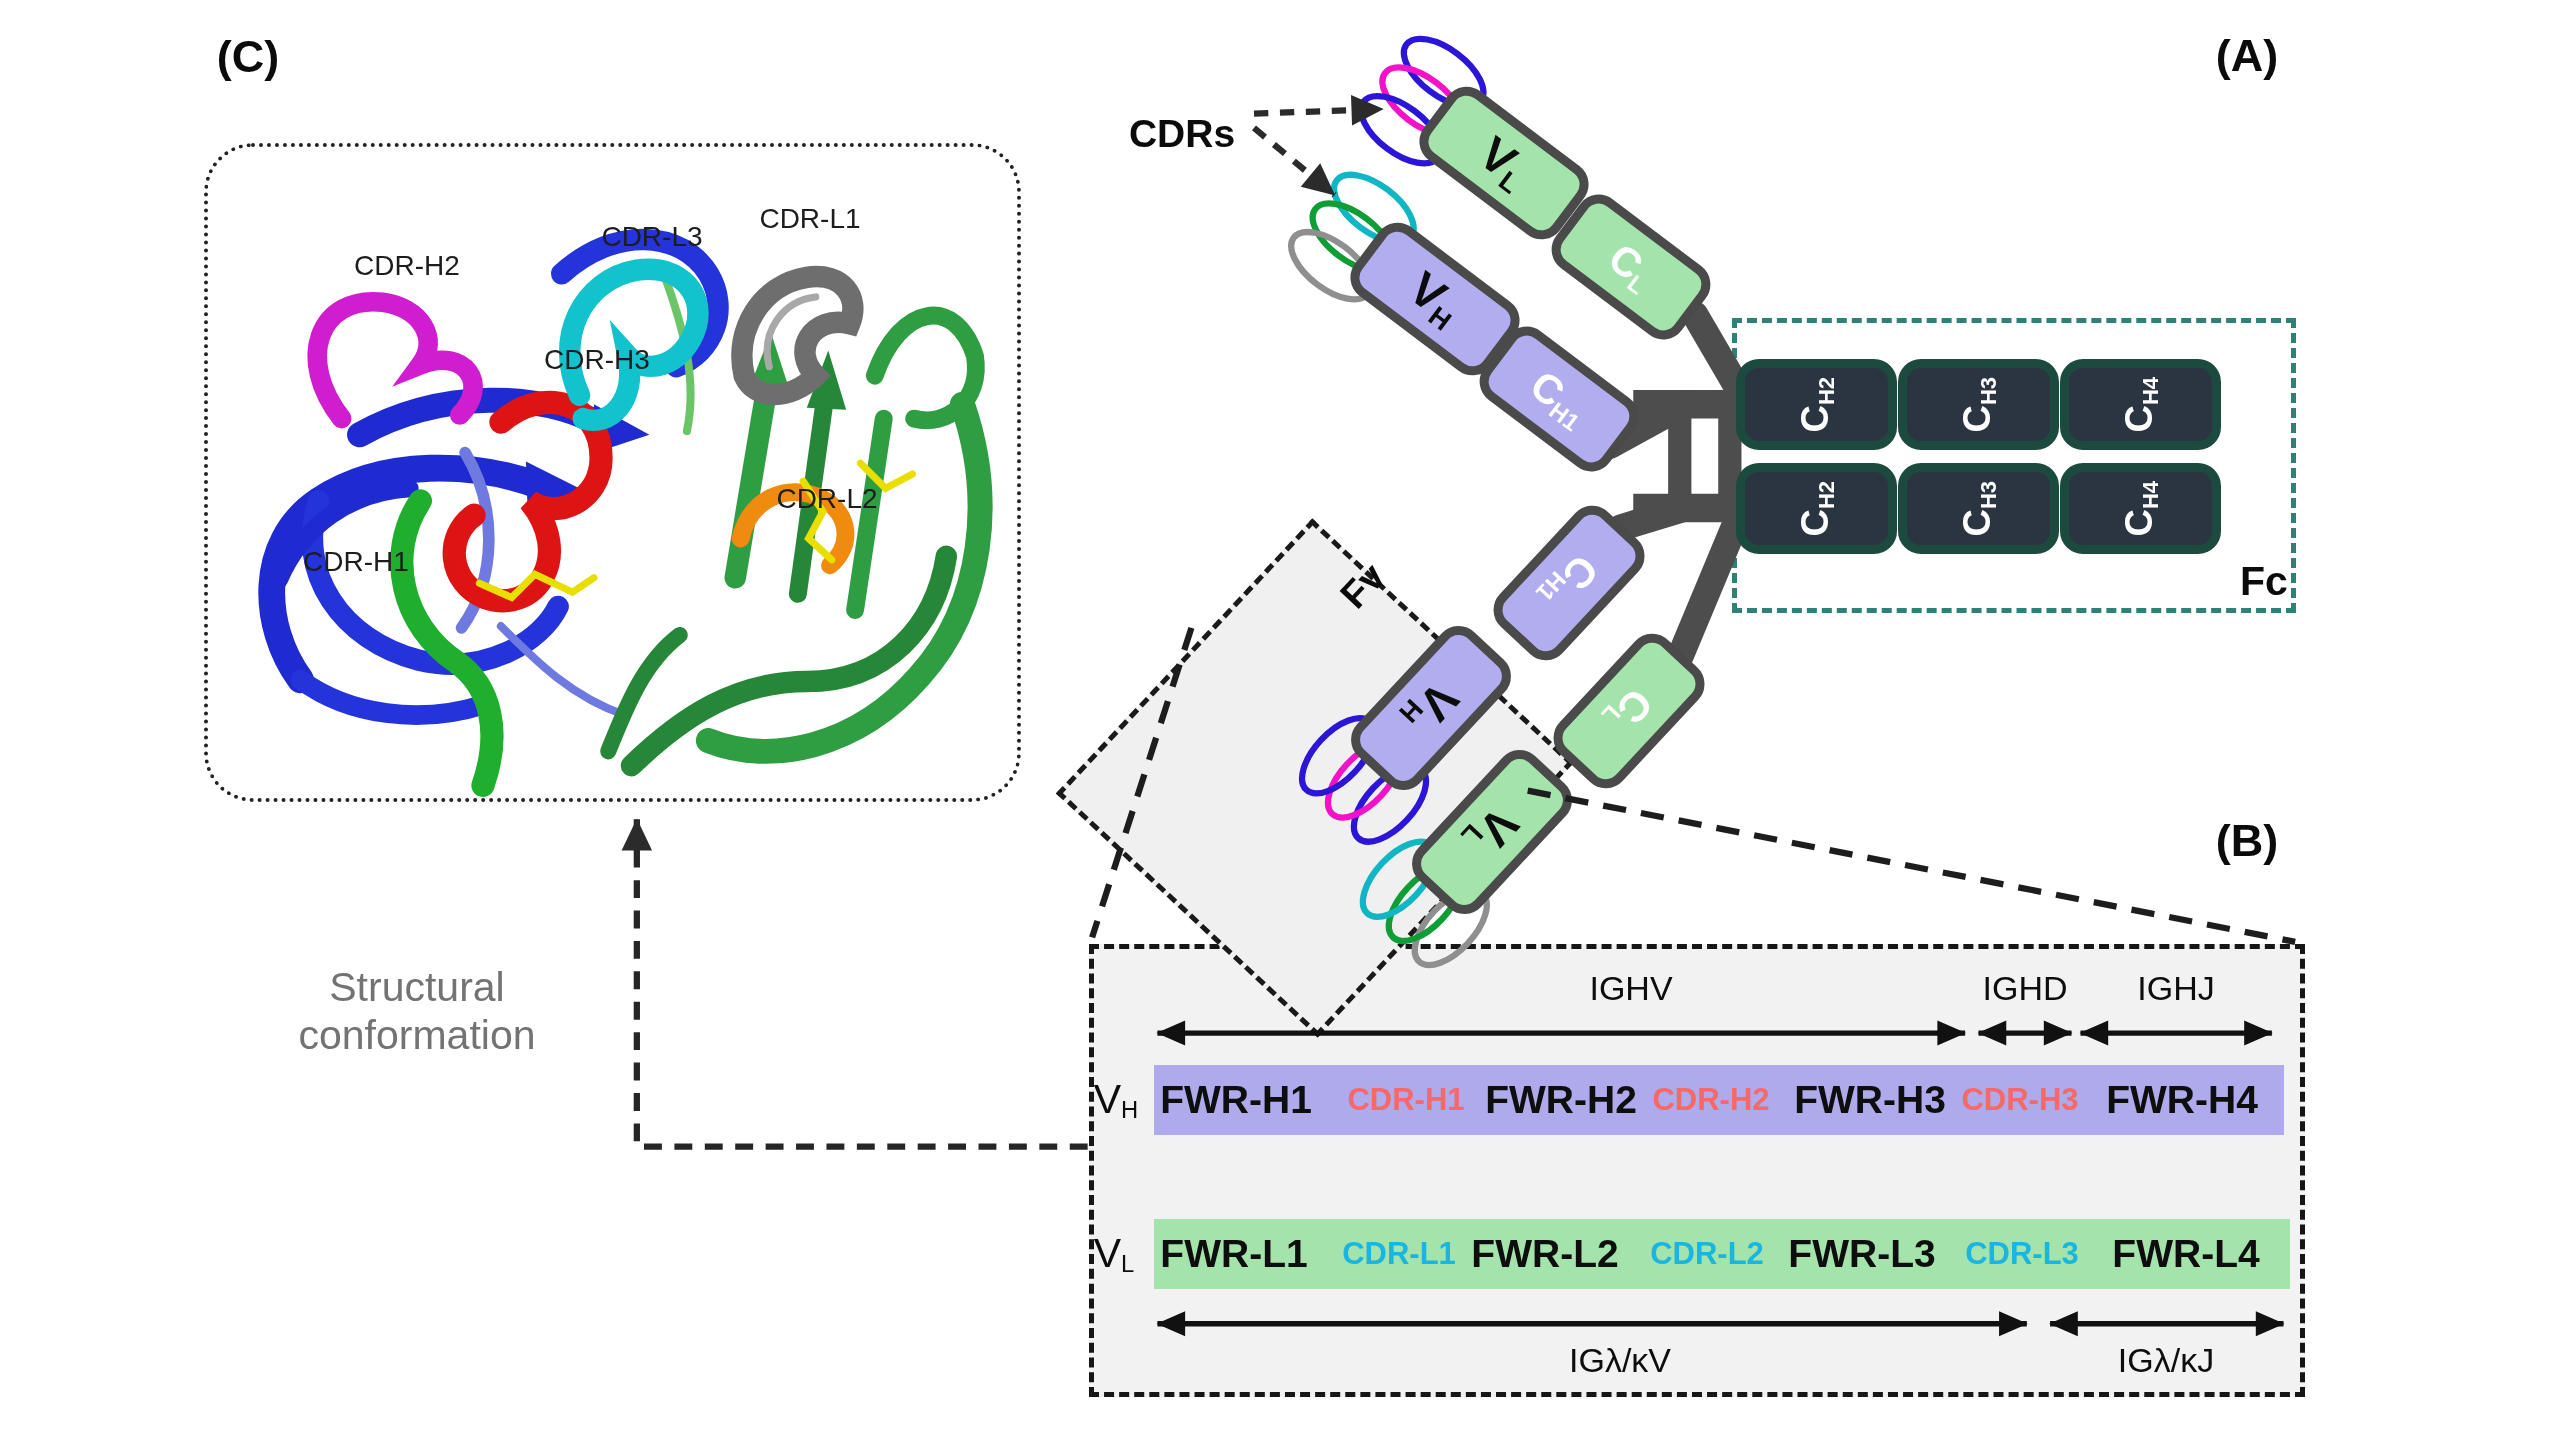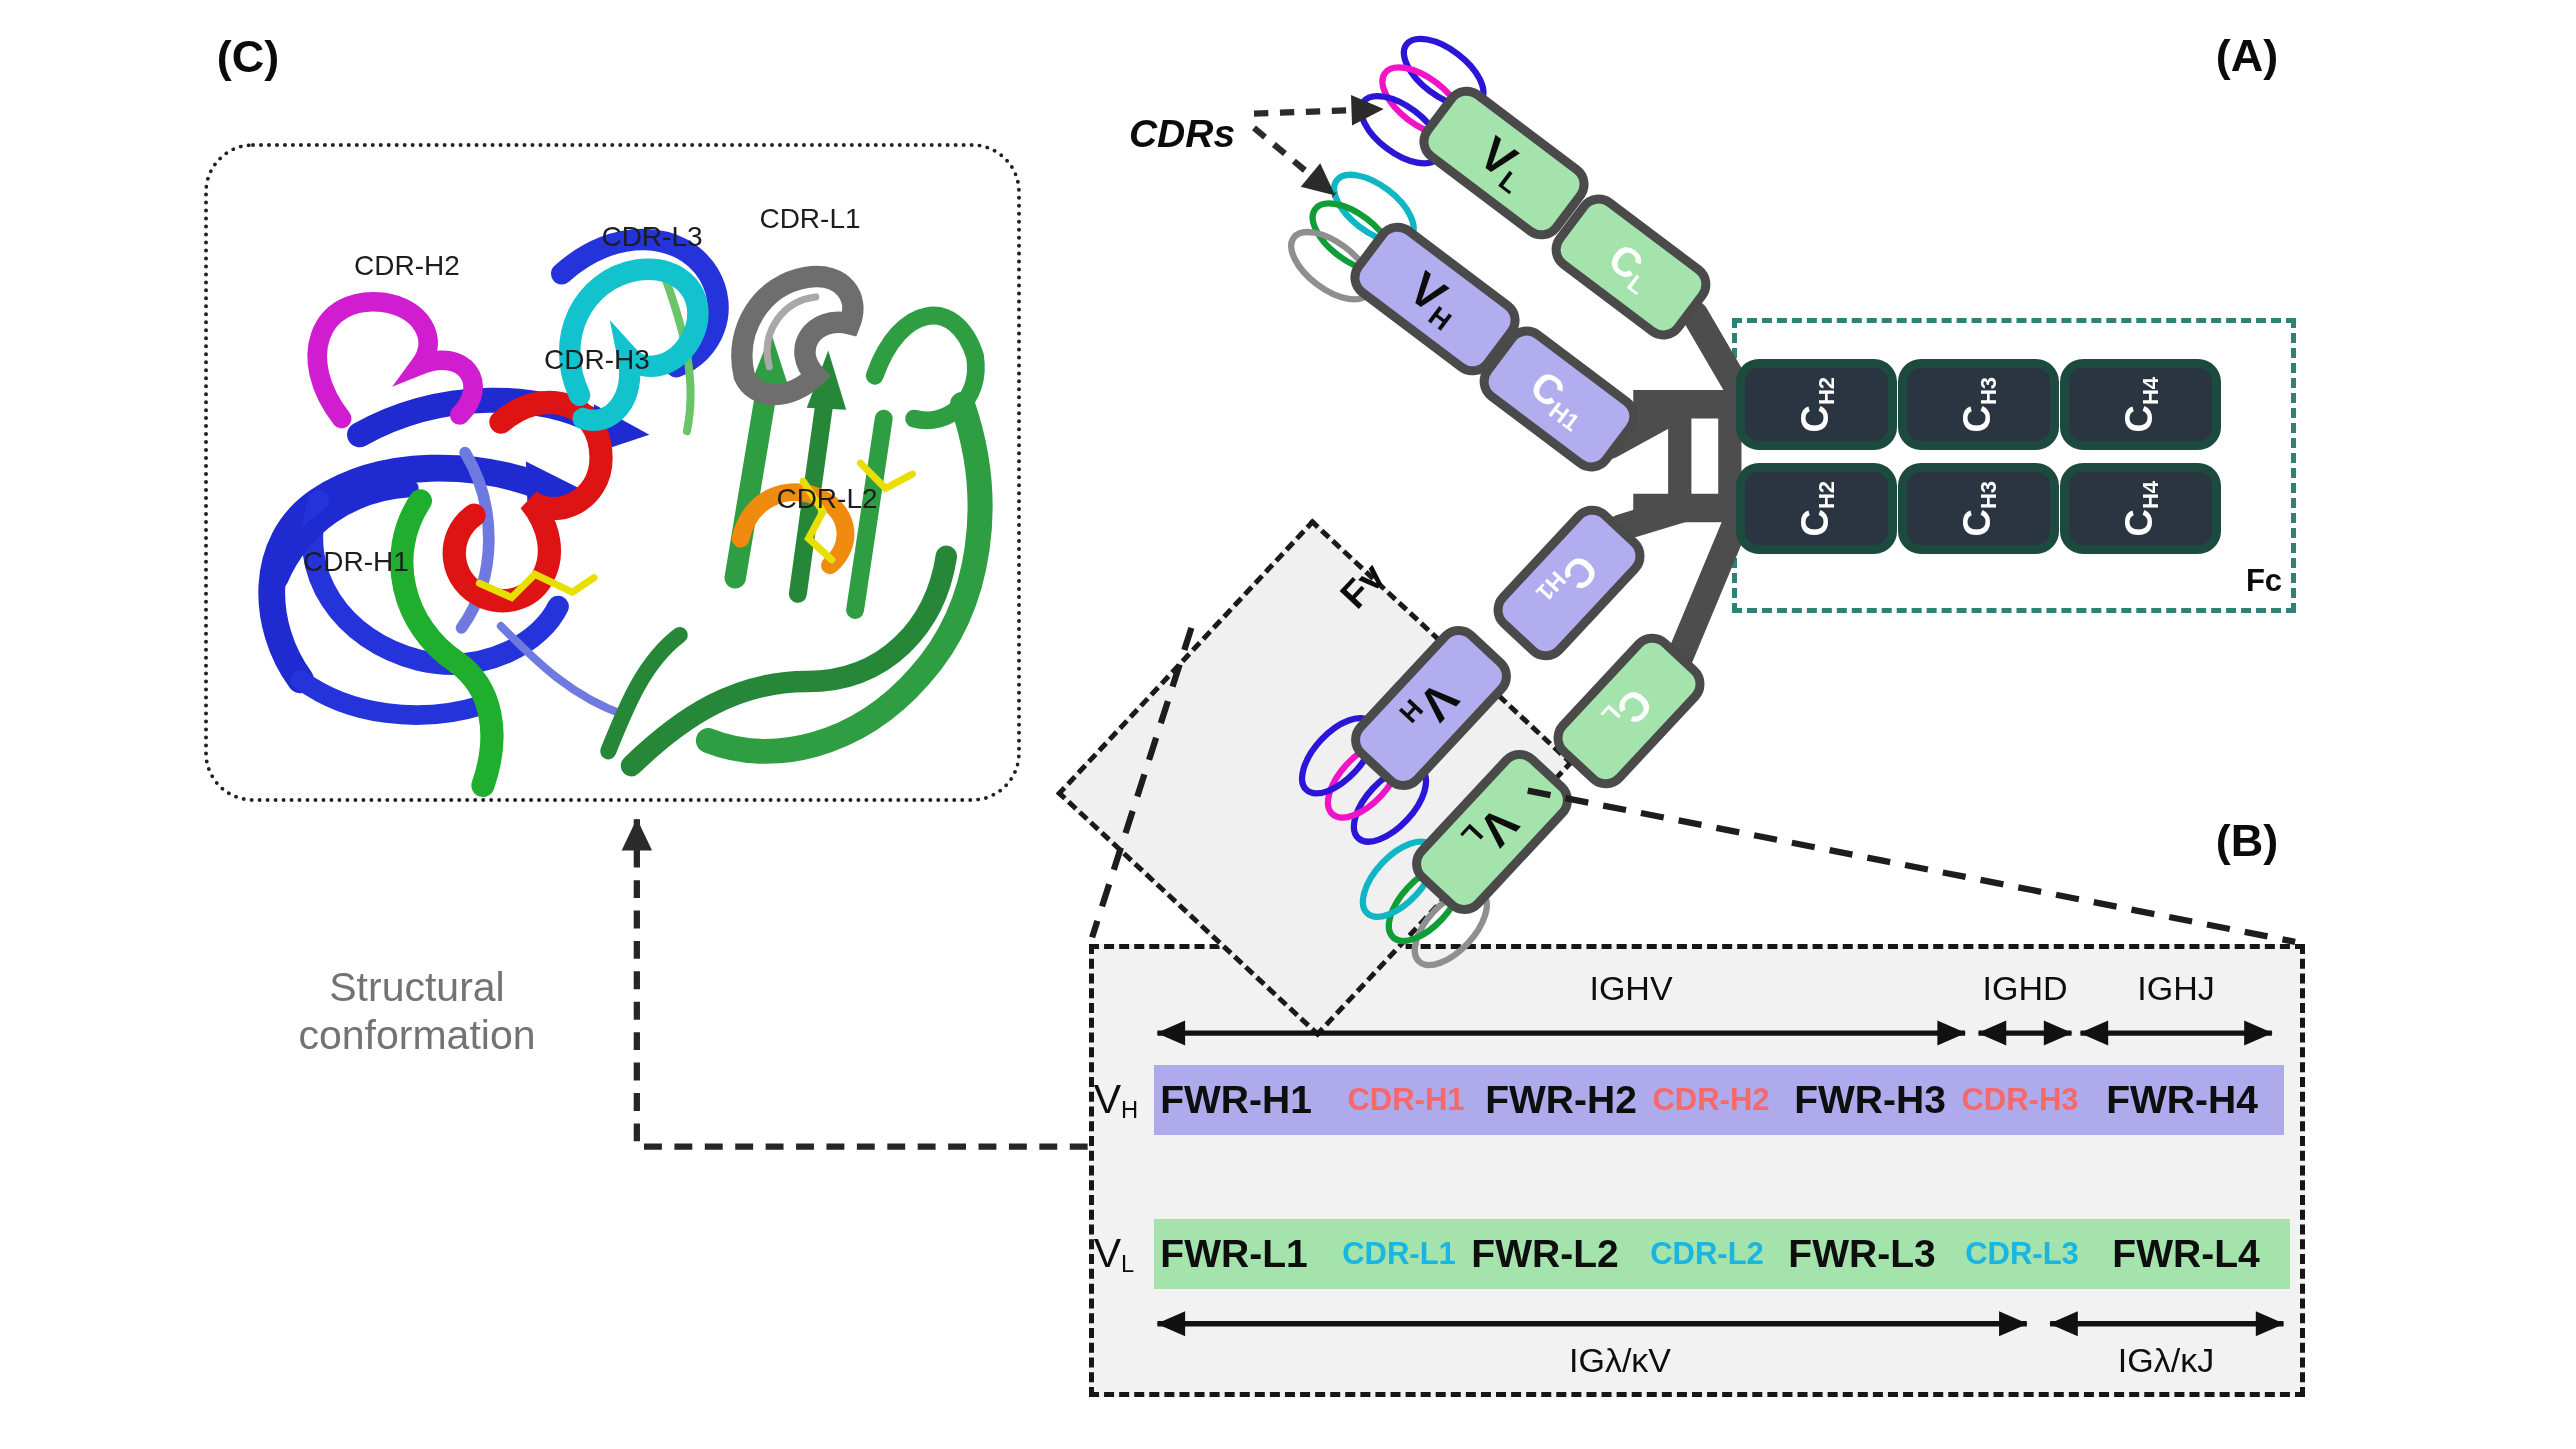--- a/index.html
+++ b/index.html
@@ -17,21 +17,21 @@
   .fc-box{left:1732px;top:318px;width:564px;height:295px;border:5.4px dashed #2e8174;
           background:transparent;z-index:1;box-sizing:border-box;}
   .fv-box{left:1127px;top:599px;width:376px;height:358px;border:5.4px dashed #1a1a1a;
           background:#f0f0f0;transform:rotate(-47deg);z-index:1;box-sizing:border-box;}
 
   
   .panel-letter{font-size:45px;font-weight:bold;color:#0b0b0b;z-index:6;}
   .cdrs-lbl{font-size:39px;font-weight:bold;color:#0b0b0b;z-index:6;}
   .fv-lbl{font-size:38px;font-weight:bold;color:#0b0b0b;z-index:6;
           transform:translate(-50%,-50%) rotate(-47deg);}
-  .fc-lbl{font-size:31px;font-weight:bold;color:#0b0b0b;z-index:6;}
+  .fc-lbl{font-size:41px;font-weight:bold;color:#0b0b0b;z-index:6;}
   .sc-text{z-index:6;text-align:center;font-size:41px;font-weight:500;color:#737373;line-height:48px;}
   .struct-lbl{z-index:6;font-size:28px;font-weight:500;color:#1d1d1d;white-space:nowrap;}
   .gene-lbl{z-index:6;font-size:34px;font-weight:500;color:#0d0d0d;white-space:nowrap;}
   .chain-lbl{z-index:6;font-size:41px;font-weight:500;color:#0d0d0d;white-space:nowrap;}
   .seg{z-index:6;white-space:nowrap;}
   .seg-fwr{font-size:39px;font-weight:600;color:#0e0e0e;}
   .seg-cdr-h{font-size:31px;font-weight:bold;color:#f76868;}
   .seg-cdr-l{font-size:31px;font-weight:bold;color:#18b6e0;}
   .sub{font-size:0.58em;vertical-align:-0.25em;}
 
@@ -218,21 +218,21 @@
       <line x1="2212" y1="1155" x2="2316" y2="1155" marker-start="url(#tri)" marker-end="url(#tri)"></line>
       <line x1="2326" y1="1155" x2="2540" y2="1155" marker-start="url(#tri)" marker-end="url(#tri)"></line>
       <line x1="1294" y1="1480" x2="2266" y2="1480" marker-start="url(#tri)" marker-end="url(#tri)"></line>
       <line x1="2292" y1="1480" x2="2553" y2="1480" marker-start="url(#tri)" marker-end="url(#tri)"></line>
     </g>
   </svg>
 
   <div class="abs ctr panel-letter" style="left:248px;top:57px;">(C)</div>
   <div class="abs ctr panel-letter" style="left:2247px;top:56px;">(A)</div>
   <div class="abs ctr panel-letter" style="left:2247px;top:841px;">(B)</div>
-  <div class="abs ctr cdrs-lbl" style="left:1182px;top:134px;font-style:italic;">CDRs</div>
+  <div class="abs ctr cdrs-lbl" style="left:1182px;top:134px;">CDRs</div>
   <div class="abs fv-lbl" style="left:1363px;top:586px;">Fv</div>
   <div class="abs ctr fc-lbl" style="left:2264px;top:581px;">Fc</div>
 
   <div class="abs ctr sc-text" style="left:417px;top:1011px;">
     <div>Structural</div>
     <div>conformation</div>
   </div>
 
   <div class="abs ctr struct-lbl" style="left:407px;top:266px;">CDR-H2</div>
   <div class="abs ctr struct-lbl" style="left:652px;top:237px;">CDR-L3</div>

